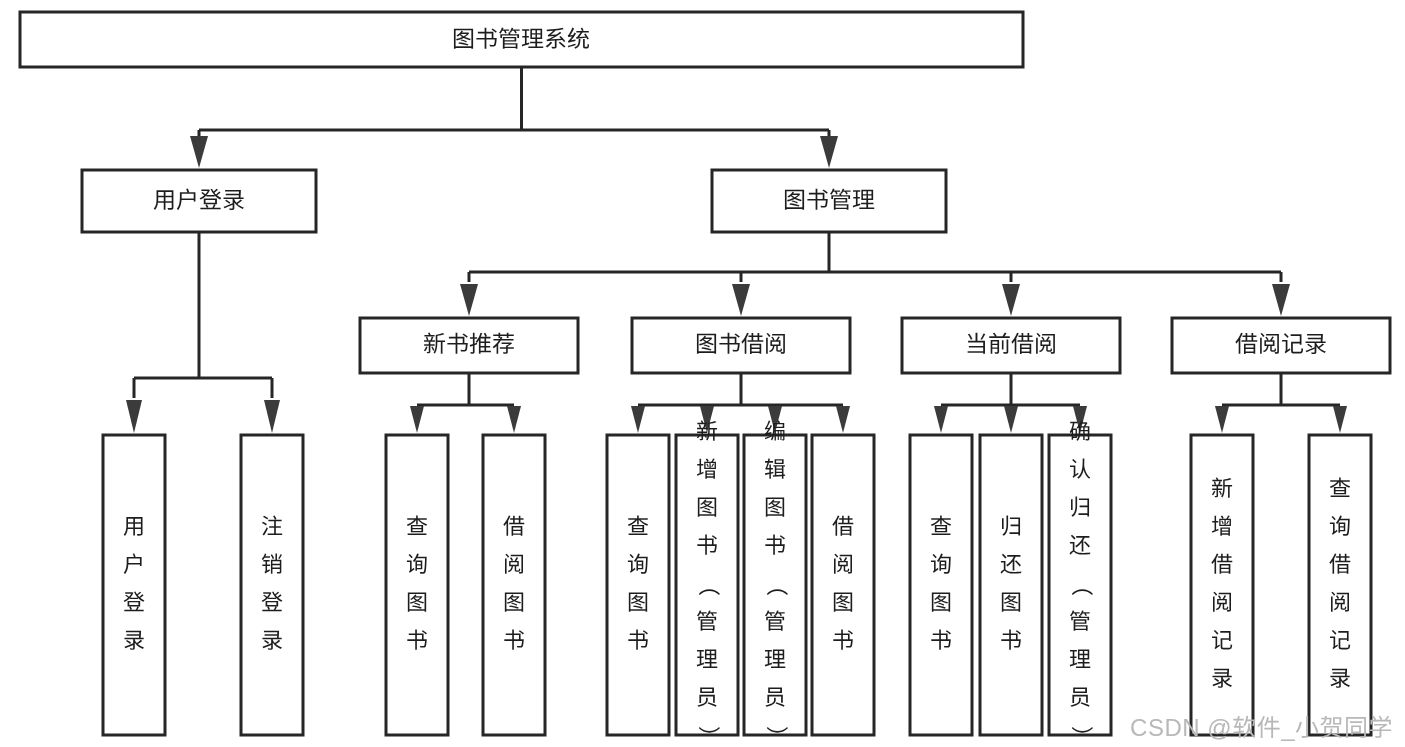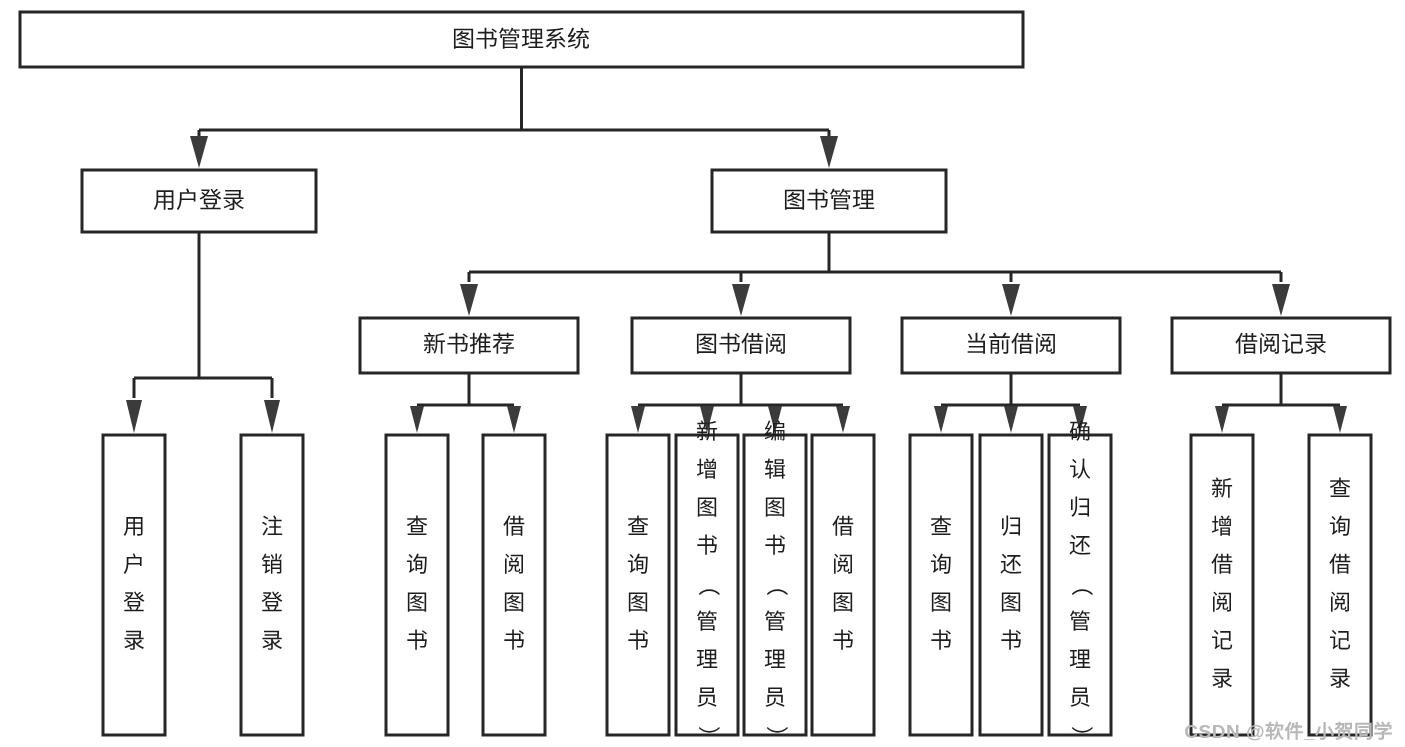--- a/index.html
+++ b/index.html
@@ -56,26 +56,25 @@
     font-family: "Liberation Sans", "DejaVu Sans", sans-serif;
     font-size: 22px;
     text-anchor: middle;
     dominant-baseline: middle;
   }
   .watermark {
     position: absolute;
     right: 12px;
     bottom: 4px;
     font-family: "Liberation Sans", "DejaVu Sans", sans-serif;
-    font-size: 19px;
+    font-size: 24px;
     color: #b8b8b8;
     letter-spacing: 0.5px;
     white-space: nowrap;
     user-select: none;
-    font-weight: bold;
   }
 </style>
 </head>
 <body>
 
 <div id="diagram-root">
 
   <svg class="flow" viewBox="0 0 1405 747" xmlns="http://www.w3.org/2000/svg">
 
     <g>

